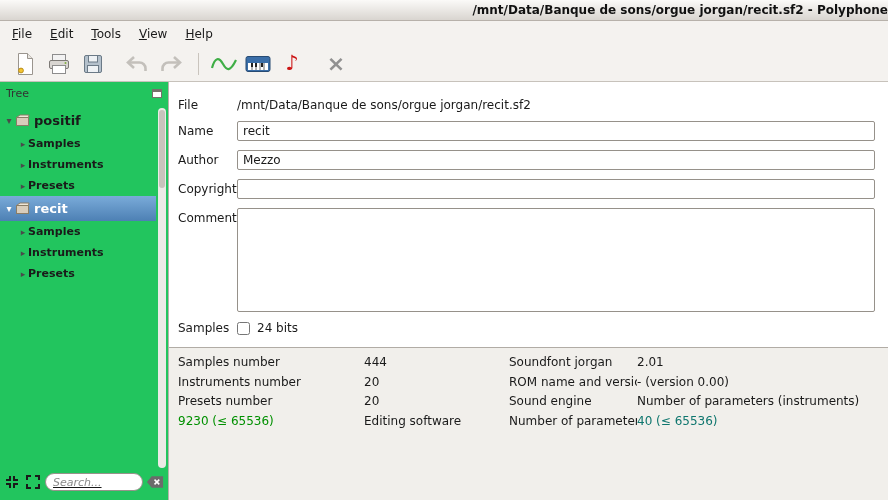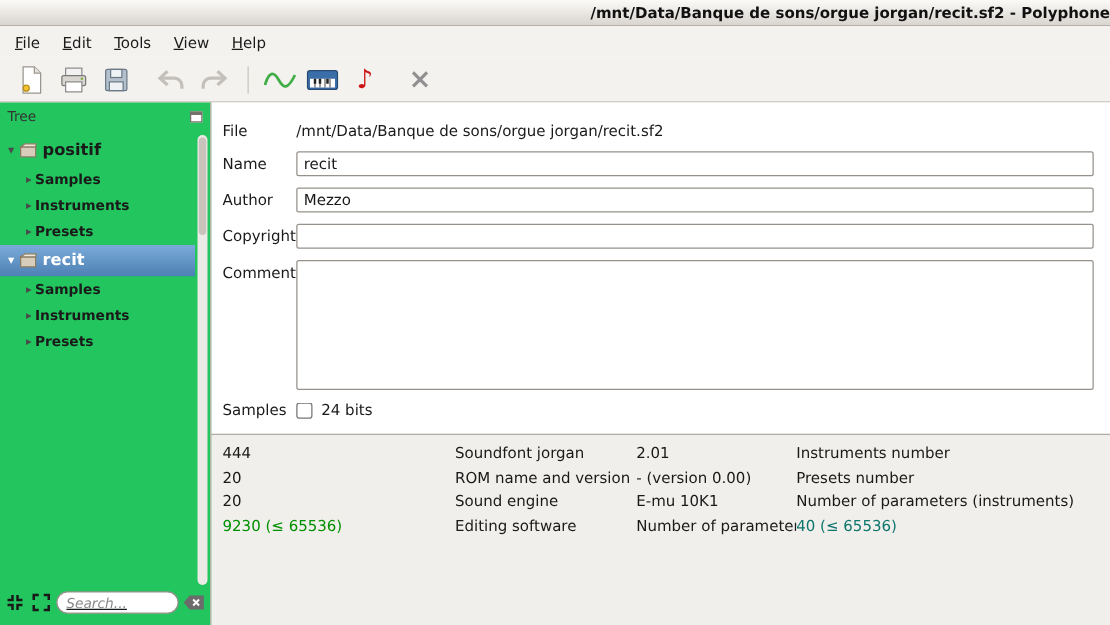--- a/index.html
+++ b/index.html
@@ -284,33 +284,33 @@
 
         <div class="frow samples-row">
           <span class="flabel">Samples</span>
           <input type="checkbox" class="cb" style="">
           <span class="bits-label">24 bits</span>
         </div>
       </div>
 
       <div class="summary">
         <div class="sgrid">
+          <div class="scell">Samples number</div>
           <div class="scell">444</div>
           <div class="scell">Soundfont jorgan</div>
           <div class="scell">2.01</div>
 
           <div class="scell">Instruments number</div>
           <div class="scell">20</div>
           <div class="scell">ROM name and version</div>
           <div class="scell">- (version 0.00)</div>
 
           <div class="scell">Presets number</div>
           <div class="scell">20</div>
           <div class="scell">Sound engine</div>
-          <div class="scell">E-mu 10K1</div>
 
           <div class="scell">Number of parameters (instruments)</div>
           <div class="scell" style="color: rgb(0, 144, 0);">9230 (≤ 65536)</div>
           <div class="scell">Editing software</div>
 
           <div class="scell">Number of parameters (presets)</div>
           <div class="scell" style="color: #0f766e;">40 (≤ 65536)</div>
           <div class="scell"></div>
           <div class="scell"></div>
         </div>

